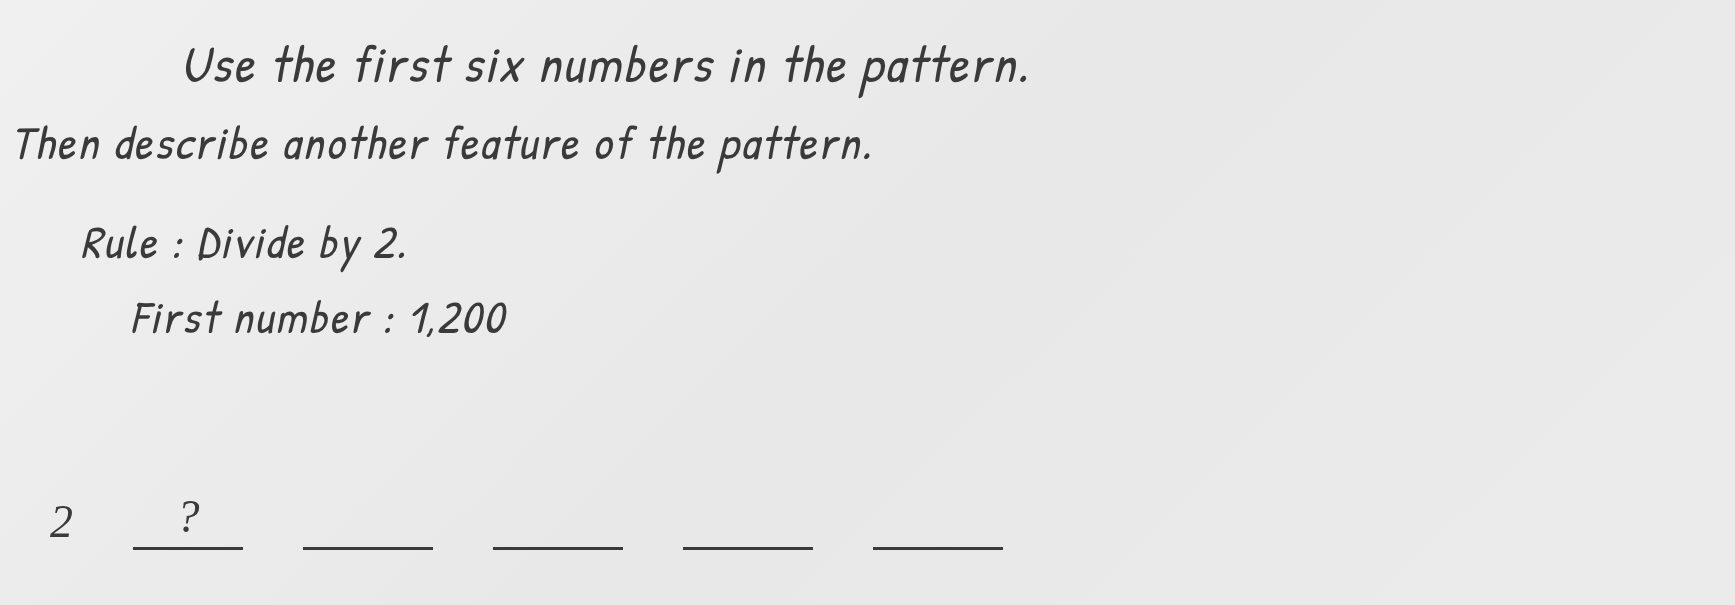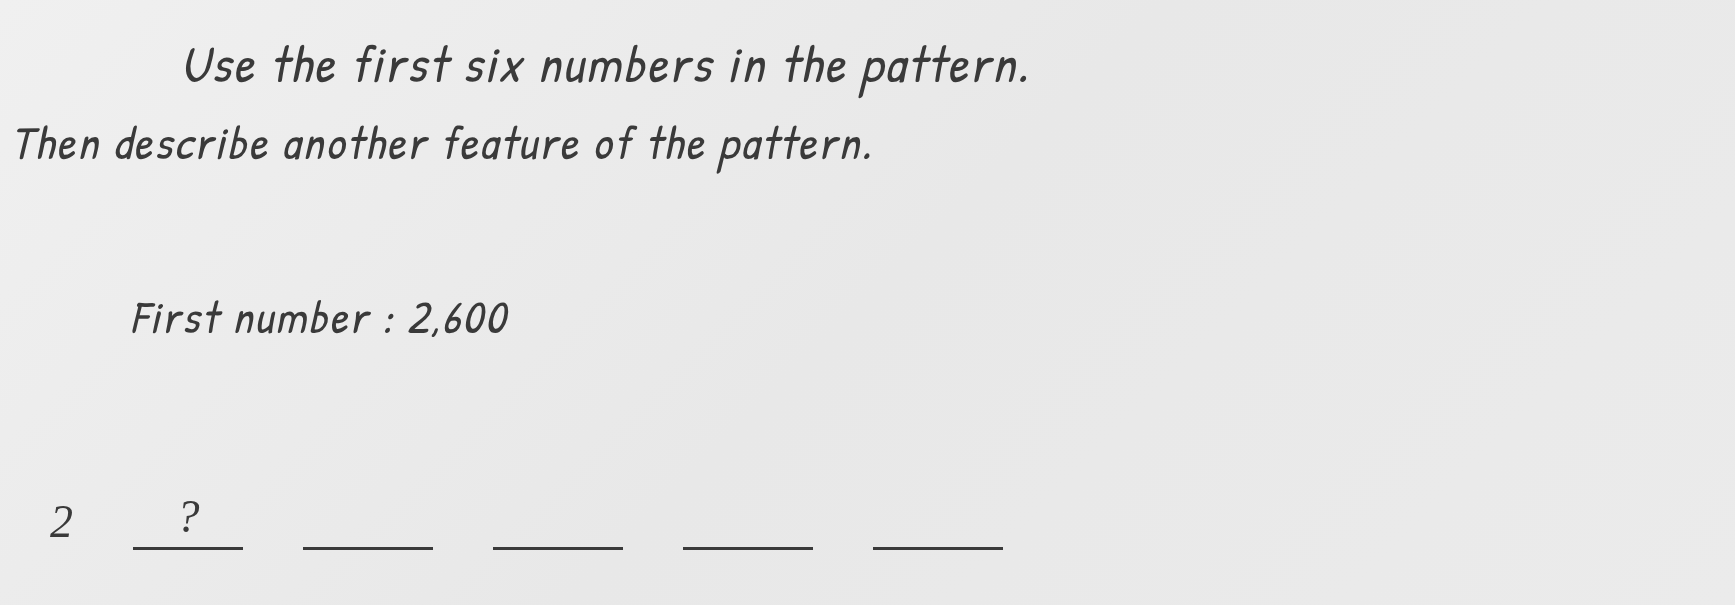--- a/index.html
+++ b/index.html
@@ -125,21 +125,22 @@
     }
   </style>
 </head>
 <body>
 
 <div class="page">
   <div class="handwritten-content">
 
     <div class="line1">Use  the  first  six  numbers  in  the  pattern.</div>
     <div class="line2">Then  describe  another  feature  of  the  pattern.</div>
-    <div class="line4">First  number : 2,600</div>
+    <div class="line3">Rule :  Divide   by 2.</div>
+    <div class="line4">First  number : 1,200</div>
 
     <div class="answers-line">
 
       <div class="answer-item">
         <span class="answer-text">2</span>
       </div>
 
       <div class="answer-item">
         <span class="answer-text">?</span>
         <div class="answer-underline"></div>

